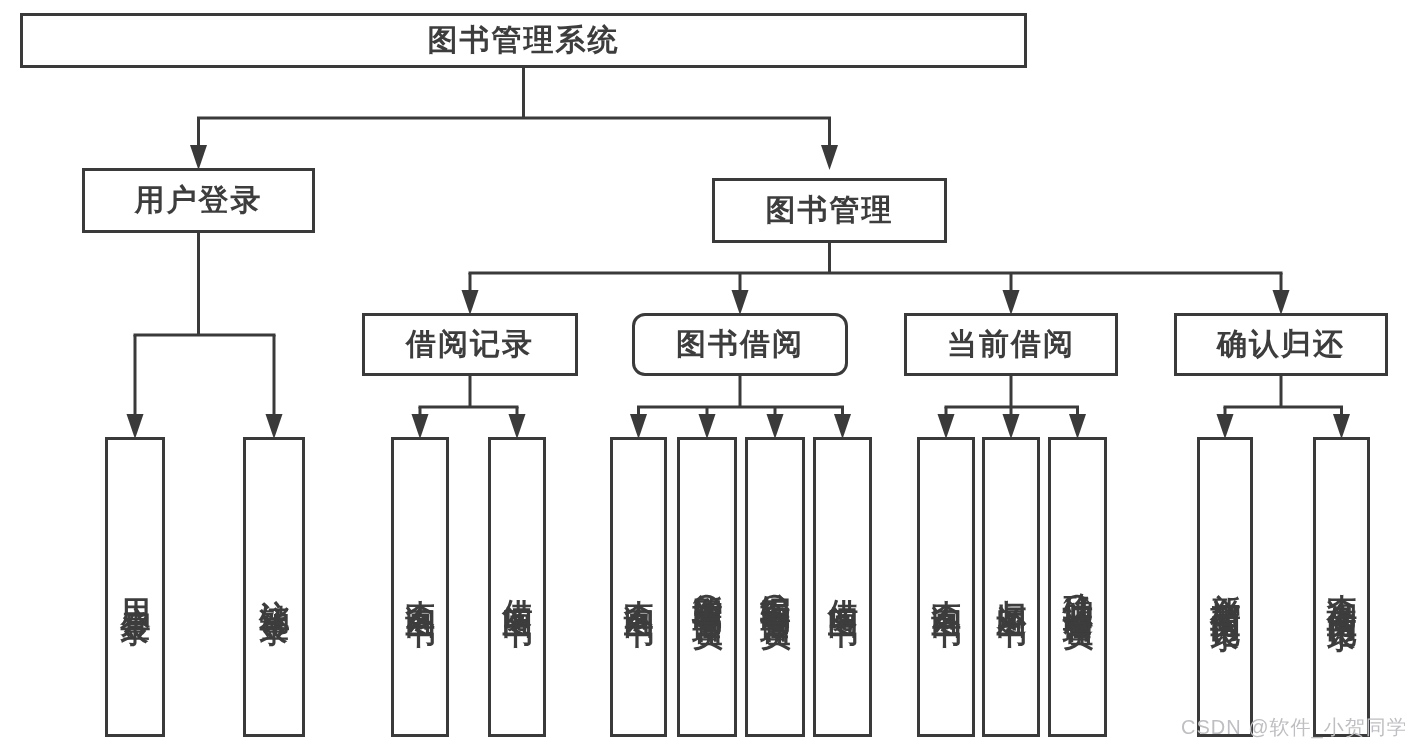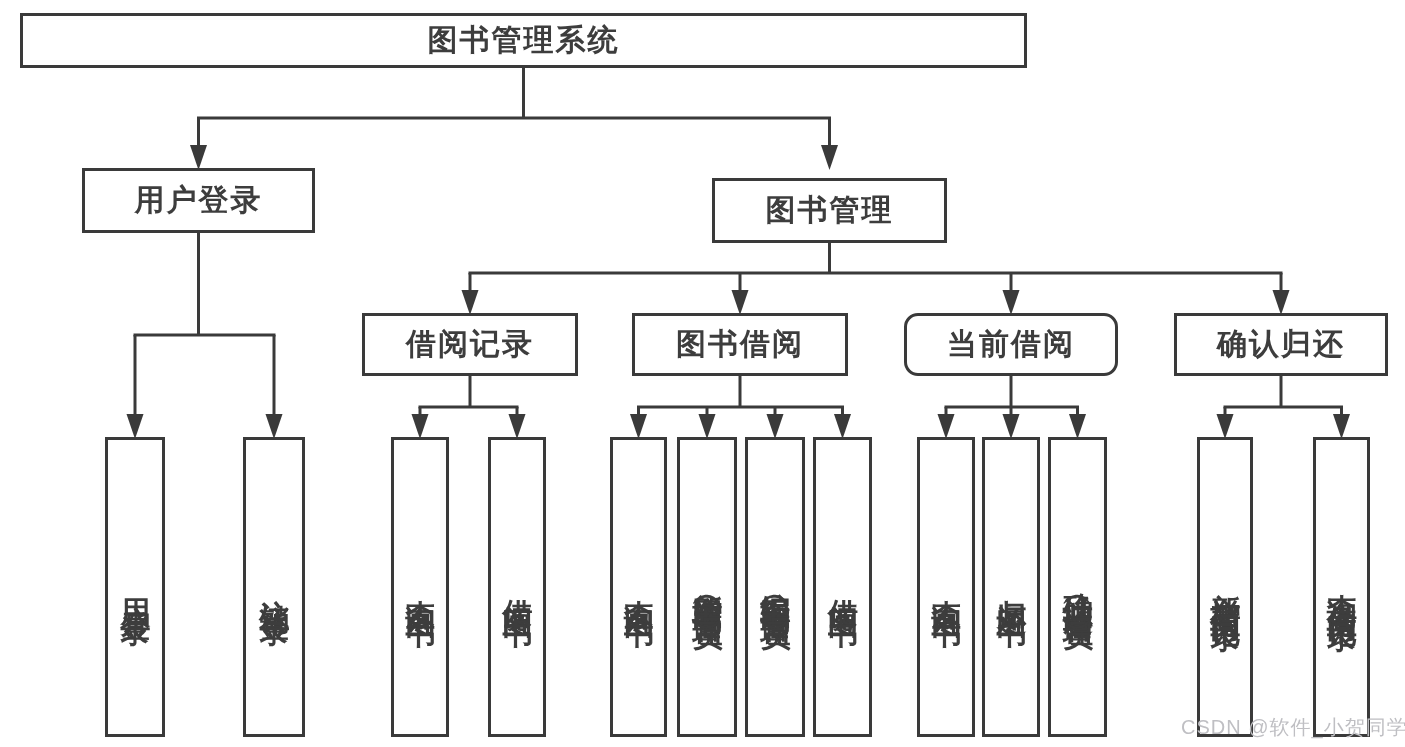--- a/index.html
+++ b/index.html
@@ -122,24 +122,24 @@
     </div>
     <div class="node horizontal" style="left: 82px; top: 168px; width: 233px; height: 65px;">
       <span class="label">用户登录</span>
     </div>
     <div class="node horizontal" style="left: 712px; top: 168px; width: 235px; height: 65px; margin-top: 10px;">
       <span class="label">图书管理</span>
     </div>
     <div class="node horizontal" style="left: 362px; top: 313px; width: 216px; height: 63px;">
       <span class="label">借阅记录</span>
     </div>
-    <div class="node horizontal" style="left: 632px; top: 313px; width: 216px; height: 63px;">
+    <div class="node horizontal" style="left: 632px; top: 313px; width: 216px; height: 63px; border-radius: 13px;">
       <span class="label">图书借阅</span>
     </div>
-    <div class="node horizontal" style="left: 904px; top: 313px; width: 214px; height: 63px; border-radius: 14px;">
+    <div class="node horizontal" style="left: 904px; top: 313px; width: 214px; height: 63px;">
       <span class="label">当前借阅</span>
     </div>
     <div class="node horizontal" style="left: 1174px; top: 313px; width: 214px; height: 63px;">
       <span class="label">确认归还</span>
     </div>
     <div class="node vertical" style="left: 105px; top: 437px; width: 60px; height: 300px;">
       <span class="label">用户登录</span>
     </div>
     <div class="node vertical" style="left: 243px; top: 437px; width: 62px; height: 300px;">
       <span class="label">注销登录</span>

